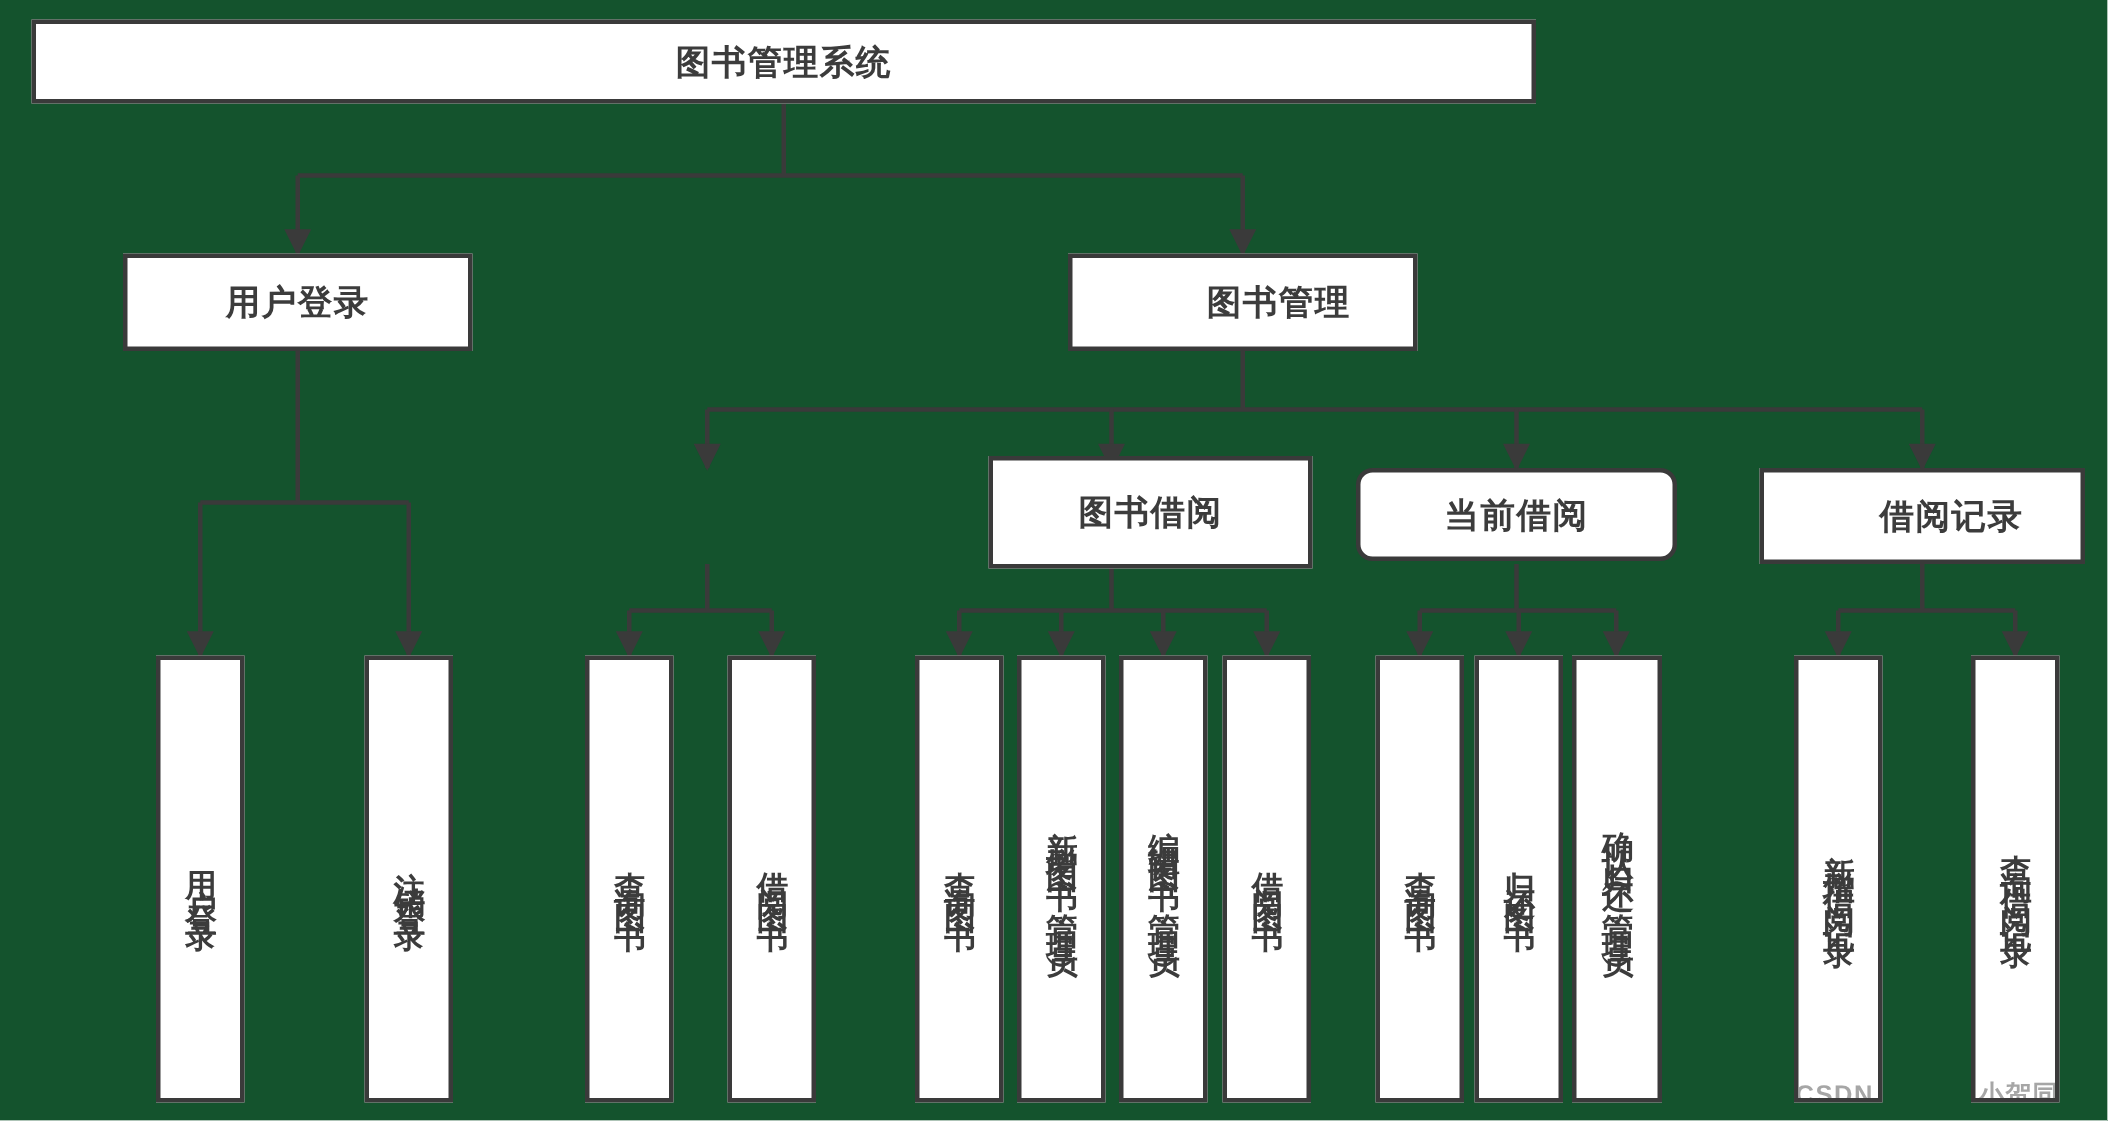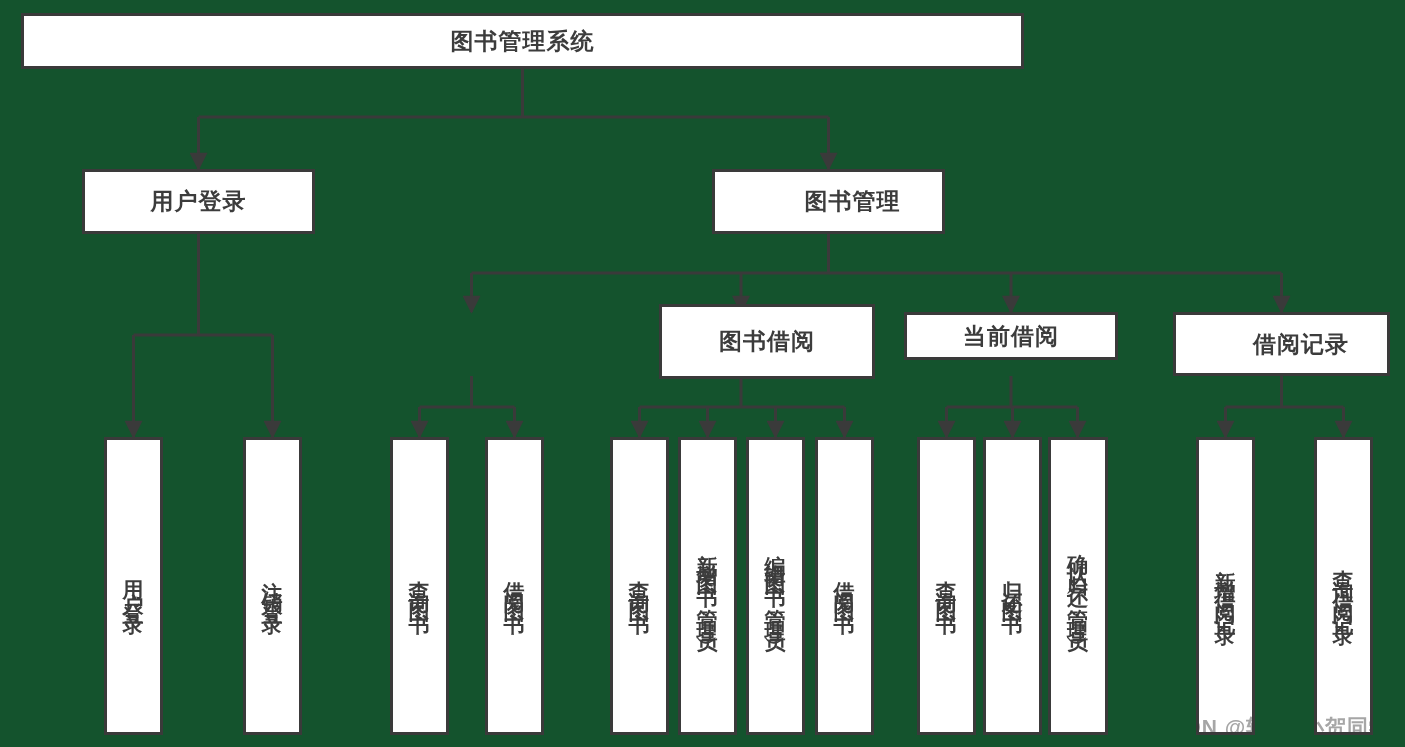--- a/index.html
+++ b/index.html
@@ -39,21 +39,21 @@
     writing-mode: vertical-rl;
     text-orientation: mixed;
     letter-spacing: 11px;
     line-height: 1;
     white-space: nowrap;
   }
   .watermark {
     position: absolute;
     right: 14px;
     bottom: 6px;
-    font-size: 21px;
+    font-size: 17px;
     color: #a6a6a6;
     letter-spacing: 1px;
     z-index: 3;
     mix-blend-mode: darken;
     white-space: nowrap;
   }
 </style>
 </head>
 <body>
 
@@ -96,21 +96,21 @@
       <path d="M1343.5 407 V437" marker-end="url(#arrow)"></path>
     </g>
   </svg>
 
   <div class="node h" style="left:21px; top:13px; width:1003px; height:56px;">图书管理系统</div>
 
   <div class="node h" style="left:82px; top:169px; width:233px; height:65px;">用户登录</div>
   <div class="node h" style="left:712px; top:169px; width:233px; height:65px;padding-left:48px;">图书管理</div>
 
   <div class="node h" style="left:633px; top:304px; width:216px; height:75px;margin-left:26px;">图书借阅</div>
-  <div class="node h" style="left:904px; top:312px; width:214px; height:48px;">当前借阅</div>
+  <div class="node h" style="left:904px; top:312px; width:214px; height:62px;border-radius:11px;">当前借阅</div>
   <div class="node h" style="left:1173px; top:312px; width:217px; height:64px;padding-left:39px;">借阅记录</div>
 
   <div class="node v" style="left:104px; top:437px; width:59px; height:298px;">用户登录</div>
   <div class="node v" style="left:243px; top:437px; width:59px; height:298px;">注销登录</div>
 
   <div class="node v" style="left:390px; top:437px; width:59px; height:298px;">查询图书</div>
   <div class="node v" style="left:485px; top:437px; width:59px; height:298px;">借阅图书</div>
 
   <div class="node v" style="left:610px; top:437px; width:59px; height:298px;">查询图书</div>
   <div class="node v" style="left:678px; top:437px; width:59px; height:298px;">新增图书（管理员）</div>

